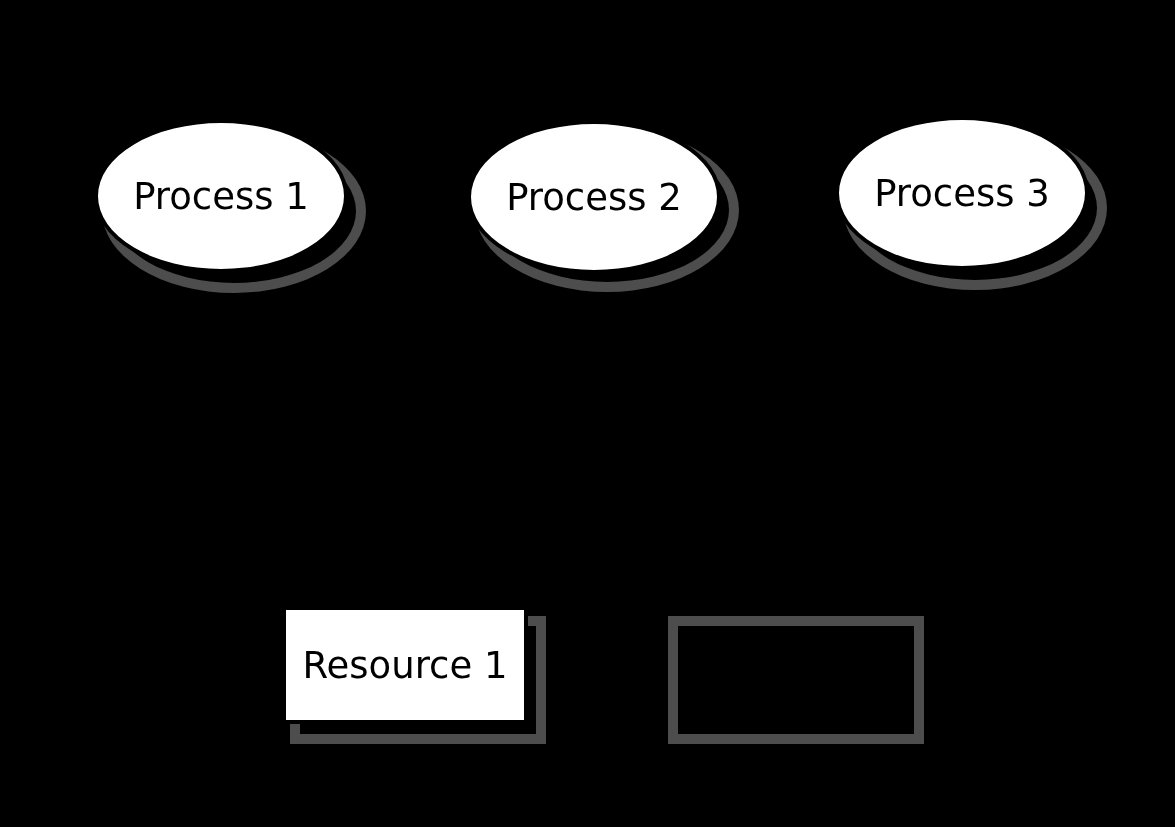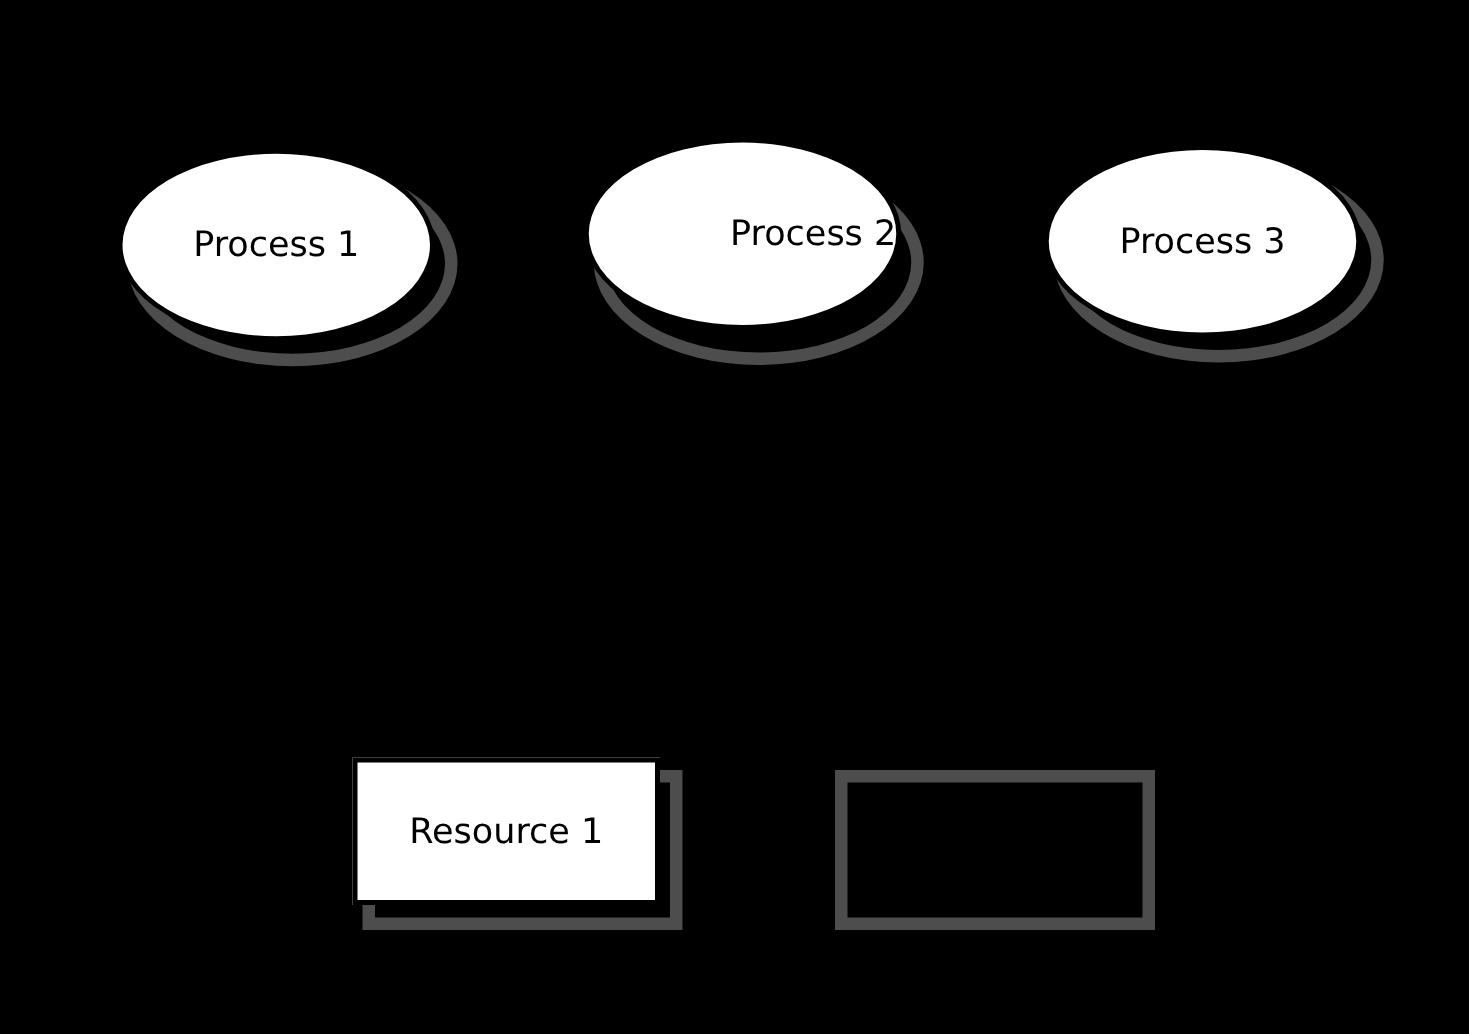--- a/index.html
+++ b/index.html
@@ -14,38 +14,38 @@
   }
   .node, .shadow { position: absolute; }
   .node {
     background: #ffffff;
     border: 4px solid #000000;
     color: #000000;
     display: flex;
     align-items: center;
     justify-content: center;
     z-index: 2;
-    font-size: 28px;
+    font-size: 37px;
     line-height: 1;
     white-space: nowrap;
   }
   .shadow {
     background: transparent;
     border: 10px solid #4d4d4d;
     z-index: 1;
   }
   .ellipse { border-radius: 50%; }
   .process  { width: 254px; height: 154px; }
   .resource { width: 246px; height: 118px; align-items: center; }
   .shadow.process  { width: 264px; height: 164px; }
   .shadow.resource { width: 256px; height: 128px; }
 
   
   .p1 { left: 94px;  top: 119px; }
-  .p2 { left: 467px; top: 110px; justify-content: flex-end; }
+  .p2 { left: 467px; top: 120px; }
   .p3 { left: 835px; top: 116px; align-items: center; }
   .r1 { left: 282px; top: 606px; }
   .r2 { left: 660px; top: 606px; }
   
   .p1s { left: 102px; top: 129px; }
   .p2s { left: 475px; top: 128px; }
   .p3s { left: 843px; top: 126px; }
   .r1s { left: 290px; top: 616px; }
   .r2s { left: 668px; top: 616px; }
 </style>

